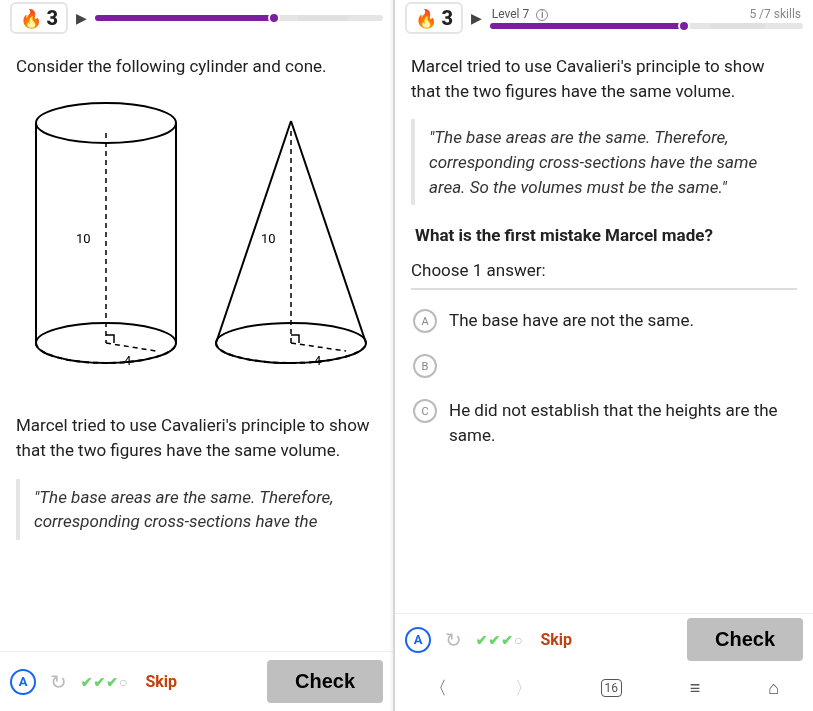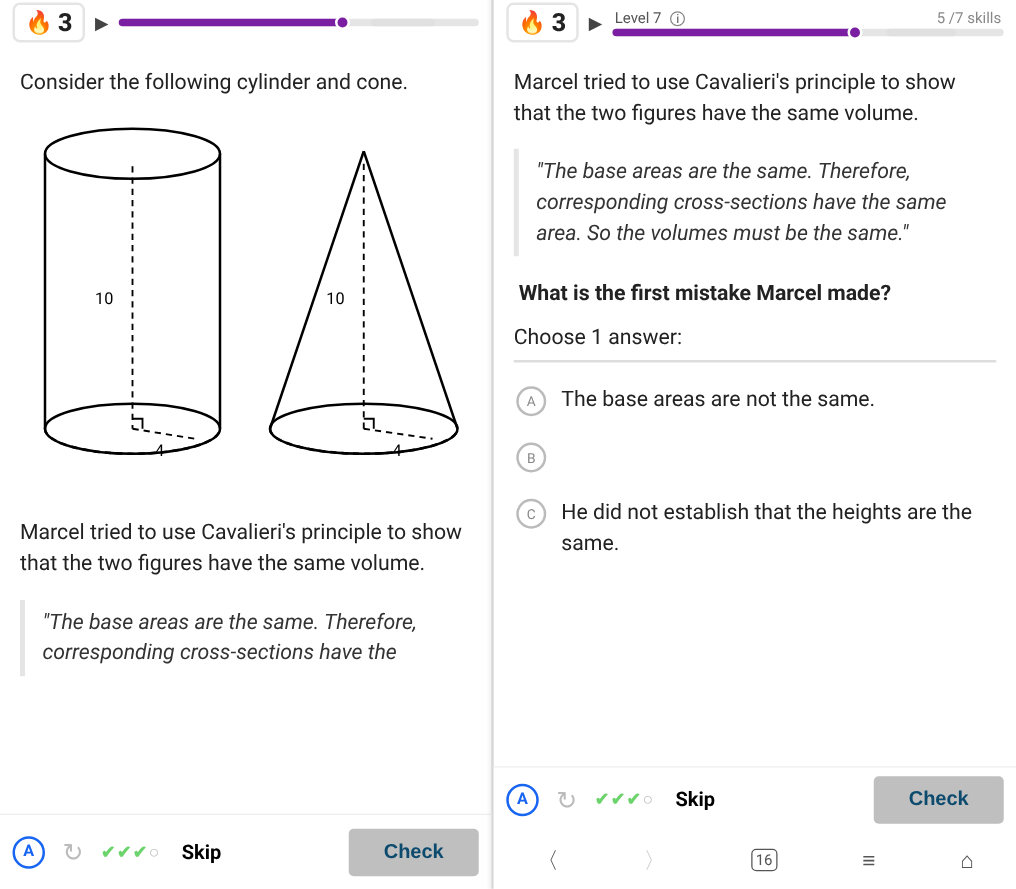--- a/index.html
+++ b/index.html
@@ -139,29 +139,29 @@
     color: #1865f2;
     border-radius: 50%;
     display:flex; align-items:center; justify-content:center;
     font-size: 13px; font-weight:700;
   }
   .reload { color:#bbb; font-size:20px; }
   .ticks { display:flex; gap:1px; align-items:center; }
   .ticks span { color:#6dd36d; font-size:14px; font-weight:700; }
   .ticks .open { color:#bbb; }
   .skip {
-    color:#000000; font-weight:700; font-size:16px; cursor:pointer;
+    color:#c2410c; font-weight:700; font-size:16px; cursor:pointer;
     margin-left: 4px;
   }
   .check-btn {
     margin-left: auto;
     background:#bfbfbf;
-    color:#0c4a6e;
+    color:#000000;
     font-weight:600;
-    font-size:16px;
+    font-size:20px;
     border:none;
     border-radius:4px;
     padding: 10px 28px;
     cursor:pointer;
   }
   
   .sysnav {
     position:absolute; left:0; right:0; bottom:0;
     height:46px;
     display:flex; justify-content:space-around; align-items:center;
@@ -278,21 +278,21 @@
 
     <div class="quote">"The base areas are the same. Therefore, corresponding cross-sections have the same area. So the volumes must be the same."</div>
 
     <p class="qstrong">What is the first mistake Marcel made?</p>
 
     <p class="choose">Choose 1 answer:</p>
     <div class="choice-head-line"></div>
 
     <div class="choice">
       <div class="ring">A</div>
-      <div class="choice-text">The base areas are not the same.</div>
+      <div class="choice-text">The base have are not the same.</div>
     </div>
     <div class="choice">
       <div class="ring">B</div>
     </div>
     <div class="choice">
       <div class="ring">C</div>
       <div class="choice-text">He did not establish that the heights are the same.</div>
     </div>
   </div>
 

